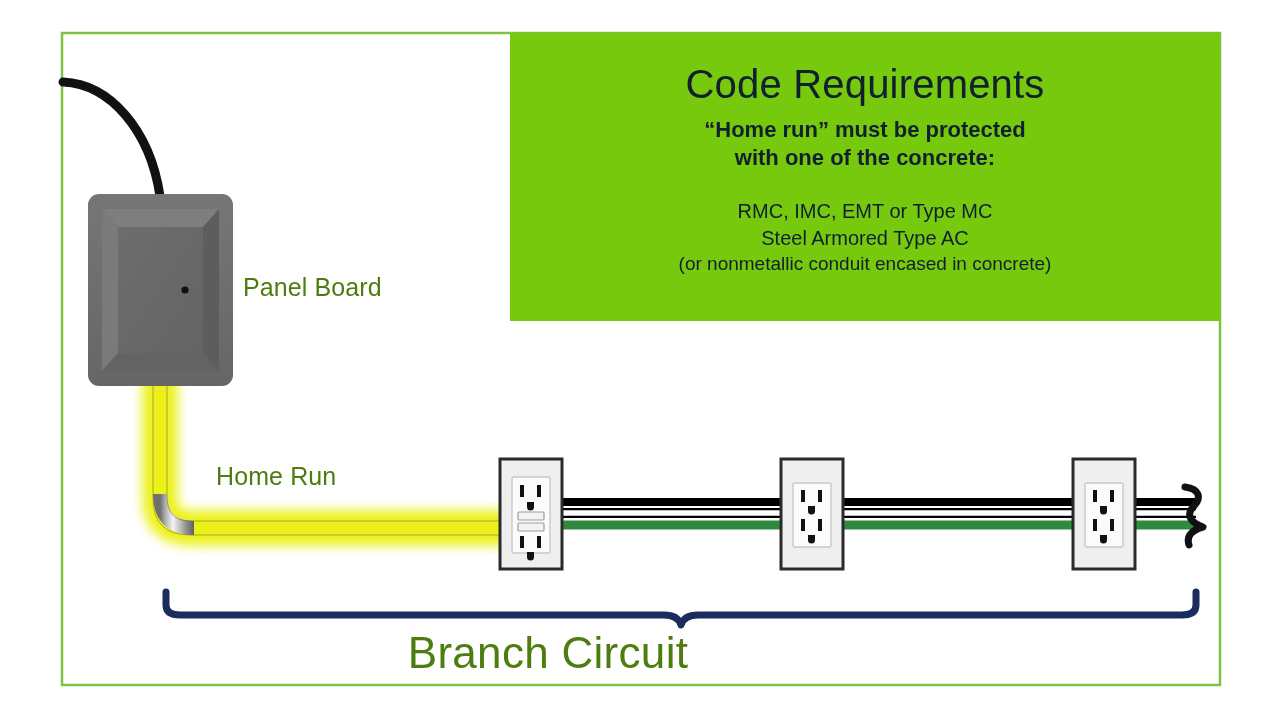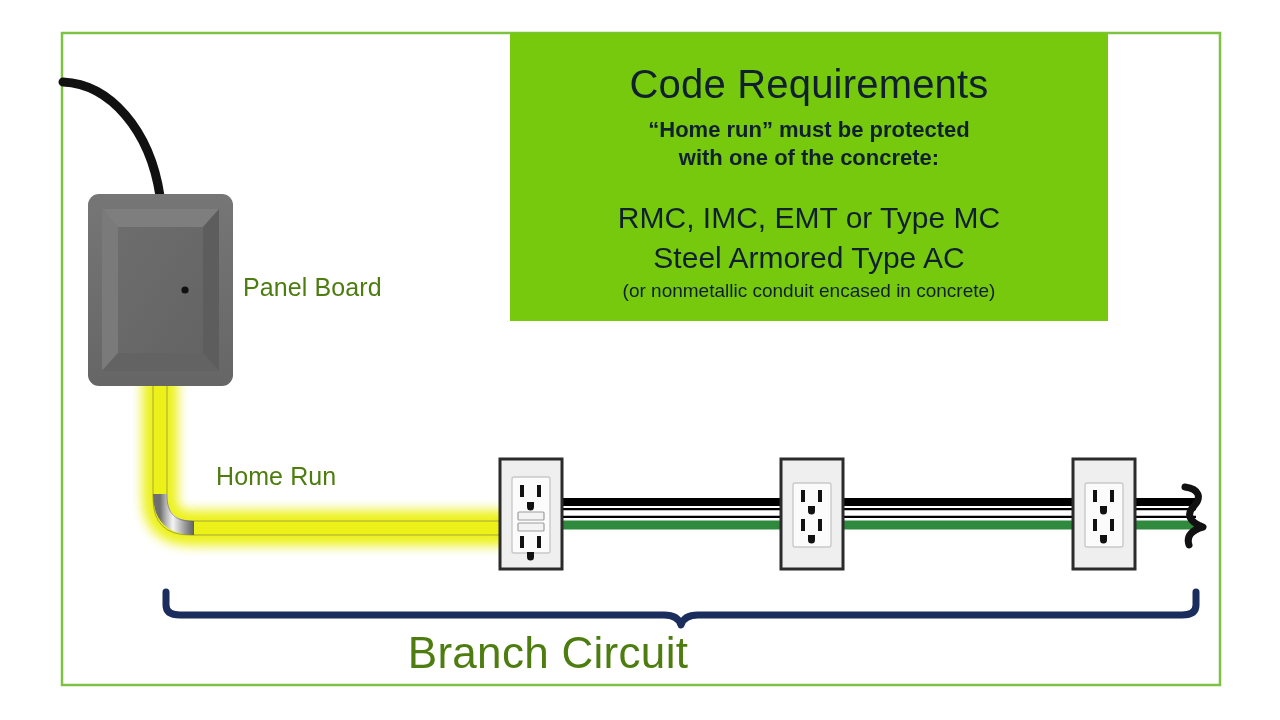--- a/index.html
+++ b/index.html
@@ -51,41 +51,41 @@
     width: 1096px;
     text-align: center;
     font-size: 44px;
     letter-spacing: 0.3px;
   }
   
   #code-panel {
     position: absolute;
     left: 510px;
     top: 33px;
-    width: 598px;
+    width: 710px;
     height: 288px;
     background: #77c90d;
     text-align: center;
     color: #10202f;
     overflow: hidden;
   }
   #code-panel .title {
     margin-top: 30px;
     font-size: 40px;
     line-height: 1.05;
     letter-spacing: 0.2px;
   }
   #code-panel .sub {
     margin-top: 11px;
     font-size: 22px;
     line-height: 1.28;
     font-weight: bold;
   }
   #code-panel .method {
-    font-size: 30px;
+    font-size: 20px;
     line-height: 1.32;
   }
   #code-panel .method.first { margin-top: 26px; }
   #code-panel .note {
     font-size: 19px;
     line-height: 1.25;
     margin-top: 1px;
   }
 </style>
 </head>

